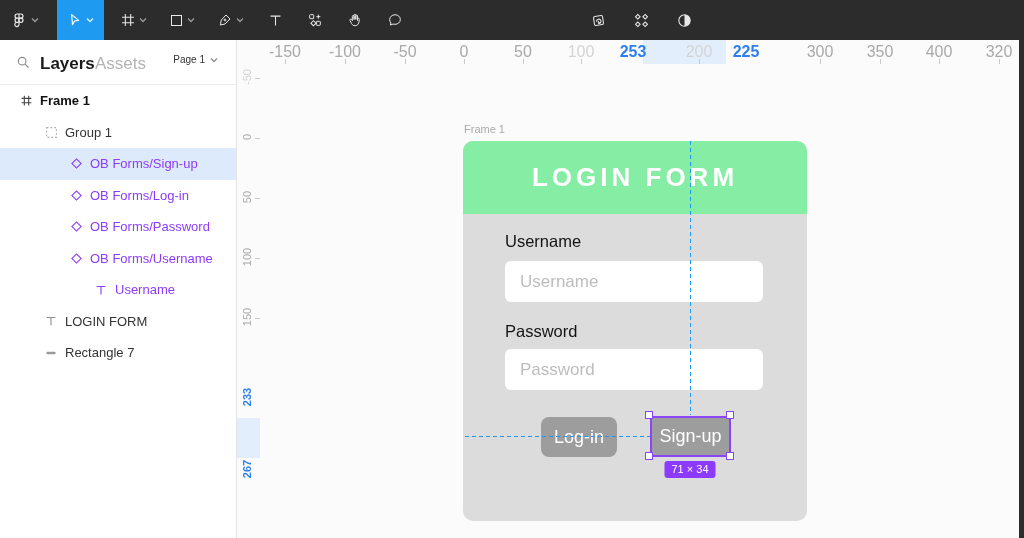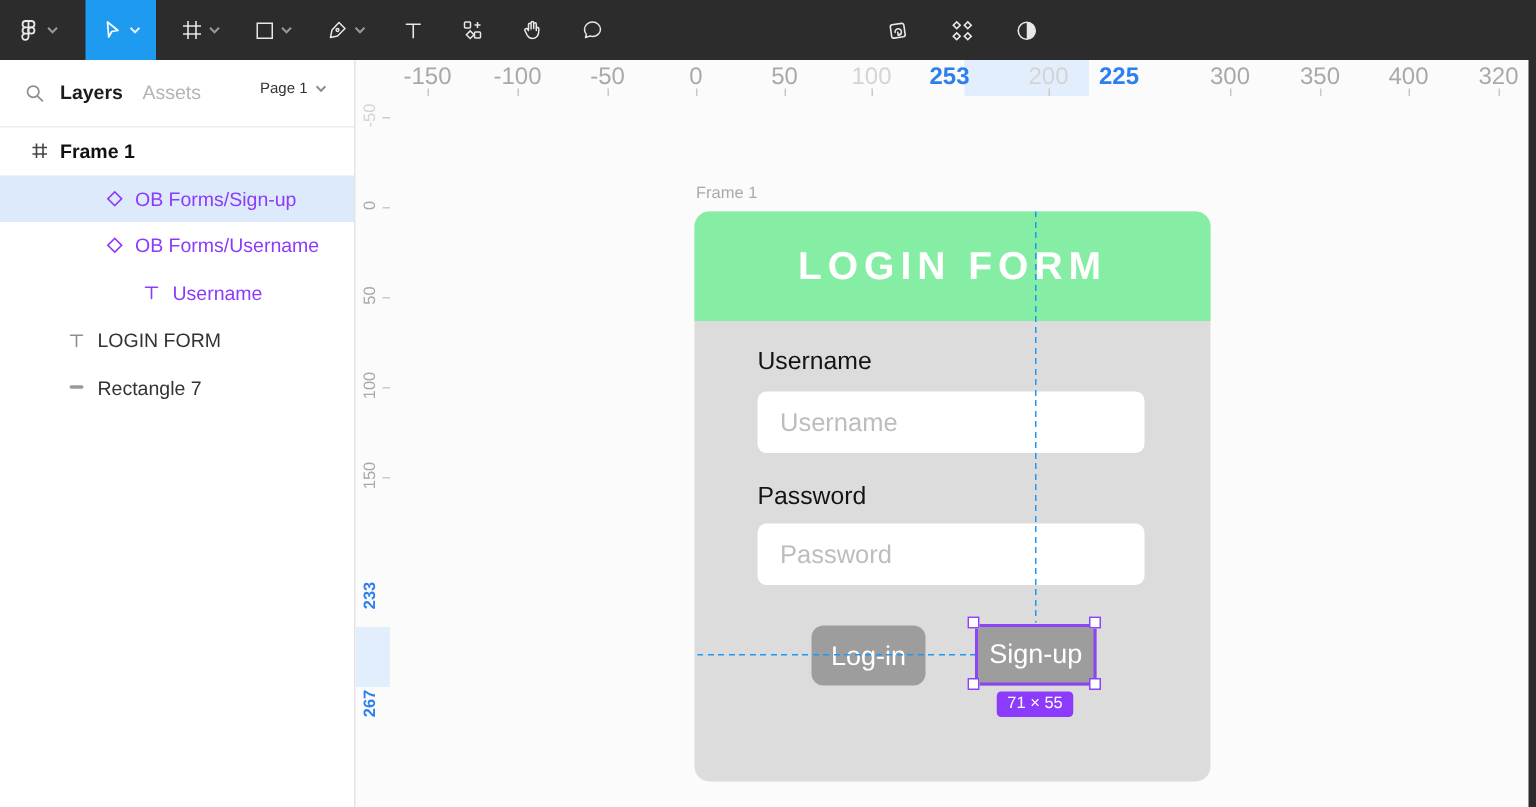--- a/index.html
+++ b/index.html
@@ -12,21 +12,21 @@
   .tool { height:40px; display:flex; align-items:center; justify-content:center; gap:2px; color:#e8e8e8; }
   .tool svg { display:block; }
   .tool.active { background:#1e9bf0; }
   .chev { margin-left:1px; }
   #toolbar-right { position:absolute; left:590px; top:0; height:40px; display:flex; align-items:center; gap:26px; }
 
   
   #sidebar { position:absolute; left:0; top:40px; width:237px; height:498px; background:#ffffff; border-right:1px solid #e4e4e4; z-index:40; }
   #sidebar-header { position:relative; height:45px; border-bottom:1px solid #ededed; }
   #search-icon { position:absolute; left:16px; top:15px; }
-  .sb-tab { position:absolute; top:14px; font-size:13px; }
+  .sb-tab { position:absolute; top:14px; font-size:17px; }
   #tab-layers { left:40px; color:#1b1b1b; font-weight:700; }
   #tab-assets { left:95px; color:#b4b4b4; }
   #page-selector { position:absolute; right:18px; top:14px; font-size:10px; color:#333; display:flex; align-items:center; gap:5px; }
   .layer-row { position:relative; height:31.5px; display:flex; align-items:center; font-size:13px; color:#333; cursor:default; }
   .layer-row.selected { background:#ddeafc; }
   .layer-row.purple { color:#8c3bfc; }
   .layer-row.bold { font-weight:700; color:#111; }
   .layer-icon { position:absolute; width:16px; height:16px; display:flex; align-items:center; justify-content:center; }
   .layer-label { position:absolute; white-space:nowrap; }
 
@@ -223,27 +223,51 @@
     </div>
     <div id="layer-list">
         <div class="layer-row bold">
           <span class="layer-icon" style="left: 18px;">
             <svg width="13" height="13" viewBox="0 0 24 24" fill="none" stroke="#444" stroke-width="2">
               <path d="M8 3v18M16 3v18M3 8h18M3 16h18"></path>
             </svg>
           </span>
           <span class="layer-label" style="left: 40px;">Frame 1</span>
         </div>
+        <div class="layer-row">
+          <span class="layer-icon" style="left: 43px;">
+            <svg width="13" height="13" viewBox="0 0 24 24" fill="none" stroke="#b0b0b0" stroke-width="2" stroke-dasharray="3.5 3.5">
+              <rect x="3" y="3" width="18" height="18"></rect>
+            </svg>
+          </span>
+          <span class="layer-label" style="left: 65px;">Group 1</span>
+        </div>
         <div class="layer-row selected purple">
           <span class="layer-icon" style="left: 68px;">
             <svg width="13" height="13" viewBox="0 0 24 24" fill="none" stroke="#8c3bfc" stroke-width="2">
               <rect x="6" y="6" width="12" height="12" transform="rotate(45 12 12)"></rect>
             </svg>
           </span>
           <span class="layer-label" style="left: 90px;">OB Forms/Sign-up</span>
+        </div>
+        <div class="layer-row purple">
+          <span class="layer-icon" style="left: 68px;">
+            <svg width="13" height="13" viewBox="0 0 24 24" fill="none" stroke="#8c3bfc" stroke-width="2">
+              <rect x="6" y="6" width="12" height="12" transform="rotate(45 12 12)"></rect>
+            </svg>
+          </span>
+          <span class="layer-label" style="left: 90px;">OB Forms/Log-in</span>
+        </div>
+        <div class="layer-row purple">
+          <span class="layer-icon" style="left: 68px;">
+            <svg width="13" height="13" viewBox="0 0 24 24" fill="none" stroke="#8c3bfc" stroke-width="2">
+              <rect x="6" y="6" width="12" height="12" transform="rotate(45 12 12)"></rect>
+            </svg>
+          </span>
+          <span class="layer-label" style="left: 90px;">OB Forms/Password</span>
         </div>
         <div class="layer-row purple">
           <span class="layer-icon" style="left: 68px;">
             <svg width="13" height="13" viewBox="0 0 24 24" fill="none" stroke="#8c3bfc" stroke-width="2">
               <rect x="6" y="6" width="12" height="12" transform="rotate(45 12 12)"></rect>
             </svg>
           </span>
           <span class="layer-label" style="left: 90px;">OB Forms/Username</span>
         </div>
         <div class="layer-row purple">
@@ -331,16 +355,16 @@
   </div>
 
   <div class="guide-v"></div>
   <div class="guide-h"></div>
 
   <div id="selection-box"></div>
   <div class="handle" style="left:645px; top:411px;"></div>
   <div class="handle" style="left:726px; top:411px;"></div>
   <div class="handle" style="left:645px; top:452px;"></div>
   <div class="handle" style="left:726px; top:452px;"></div>
-  <div id="size-badge">71 × 55</div>
+  <div id="size-badge">71 × 34</div>
 
   <div id="right-strip"></div>
 </div>
 
 </body></html>

